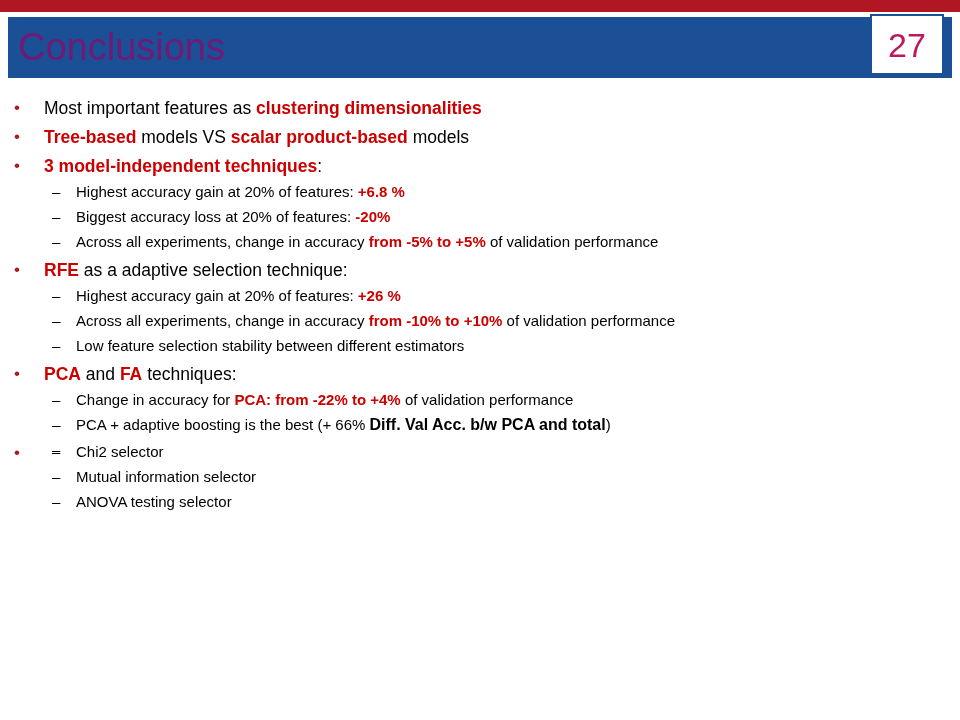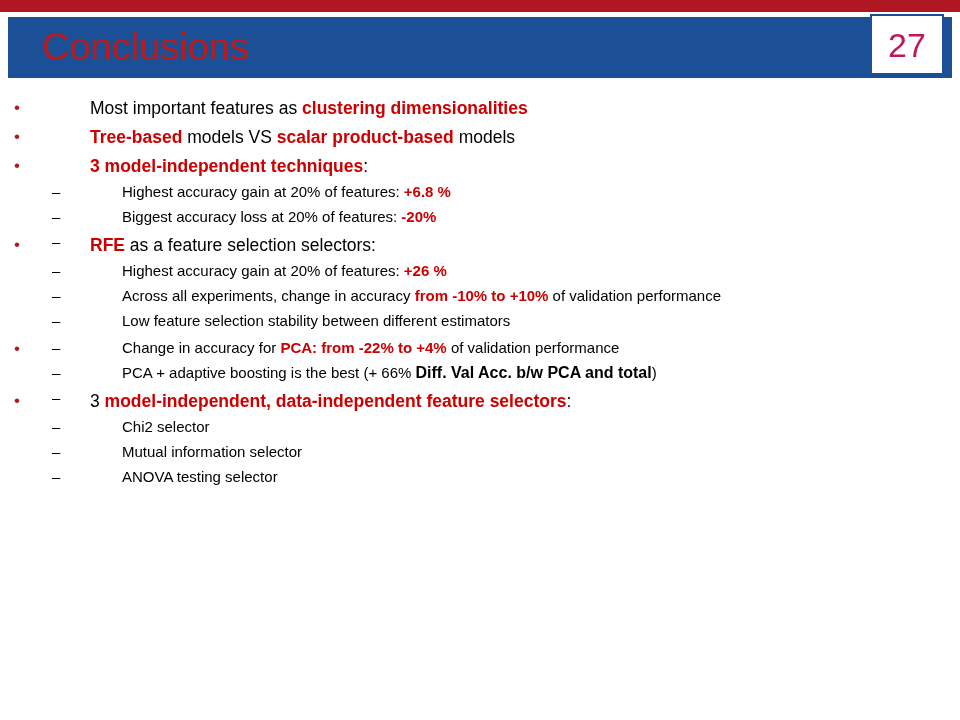--- a/index.html
+++ b/index.html
@@ -32,25 +32,24 @@
     top: 17px; left: 8px;
     width: 944px;
     height: 61px;
     background: #1b4f96;
   }
   .title-text {
     position: absolute;
     top: 24px;
     left: 18px;
     font-size: 38px;
-    color: #b91c1c;
+    color: #701a75;
     letter-spacing: 0px;
     line-height: 46px;
     white-space: nowrap;
-    margin-left: 24px;
   }
   .slide-number-box {
     position: absolute;
     top: 14px;
     right: 16px;
     width: 70px;
     height: 57px;
     background: #ffffff;
     border: 2px solid #1b4f96;
     display: flex;
@@ -118,21 +117,20 @@
   .small-bold {
     font-size: 16px;
     font-weight: bold;
     color: #000000;
   }
   .txt {
     white-space: normal;
   }
   .wide {
     max-width: 880px;
-    margin-left: 46px;
   }
 </style>
 </head>
 <body>
 
 <div class="slide">
 
   <div class="top-bar"></div>
 
   <div class="title-band"></div>
@@ -142,35 +140,35 @@
     <span class="slide-number">27</span>
   </div>
 
   <div class="content">
     <ul class="l1" id="bullet-root">
         <li class="bullet1"><span class="b-mark">•</span><span class="wide"><span class="txt">Most important features as </span><span class="red">clustering dimensionalities</span></span></li>
         <li class="bullet1"><span class="b-mark">•</span><span class="wide"><span class="red">Tree-based</span><span class="txt"> models VS </span><span class="red">scalar product-based</span><span class="txt"> models</span></span></li>
         <li class="bullet1"><span class="b-mark">•</span><span class="wide"><span class="red">3 model-independent techniques</span><span class="txt">:</span></span><ul class="l2">
             <li class="bullet2"><span class="b-mark2">–</span><span class="wide"><span class="txt">Highest accuracy gain at 20% of features: </span><span class="red">+6.8 %</span></span></li>
             <li class="bullet2"><span class="b-mark2">–</span><span class="wide"><span class="txt">Biggest accuracy loss at 20% of features: </span><span class="red">-20%</span></span></li>
-            <li class="bullet2"><span class="b-mark2">–</span></li>
+            <li class="bullet2"><span class="b-mark2">–</span><span class="wide"><span class="txt">Across all experiments, change in accuracy </span><span class="red">from -5% to +5%</span><span class="txt"> of validation performance</span></span></li>
           </ul></li>
-        <li class="bullet1"><span class="b-mark">•</span><span class="wide"><span class="red">RFE</span><span class="txt"> as a feature selection selectors:</span></span><ul class="l2">
+        <li class="bullet1"><span class="b-mark">•</span><span class="wide"><span class="red">RFE</span><span class="txt"> as a adaptive selection technique:</span></span><ul class="l2">
             <li class="bullet2"><span class="b-mark2">–</span><span class="wide"><span class="txt">Highest accuracy gain at 20% of features: </span><span class="red">+26 %</span></span></li>
             <li class="bullet2"><span class="b-mark2">–</span></li>
             <li class="bullet2"><span class="b-mark2">–</span><span class="wide"><span class="txt">Across all experiments, change in accuracy </span><span class="red">from -10% to +10%</span><span class="txt"> of validation performance</span></span></li>
             <li class="bullet2"><span class="b-mark2">–</span><span class="wide"><span class="txt">Low feature selection stability between different estimators</span></span></li>
           </ul></li>
-        <li class="bullet1"><span class="b-mark">•</span><ul class="l2">
+        <li class="bullet1"><span class="b-mark">•</span><span class="wide"><span class="red">PCA</span><span class="txt"> and </span><span class="red">FA</span><span class="txt"> techniques:</span></span><ul class="l2">
             <li class="bullet2"><span class="b-mark2">–</span><span class="wide"><span class="txt">Change in accuracy for </span><span class="red">PCA: from -22% to +4%</span><span class="txt"> of validation performance</span></span></li>
             <li class="bullet2"><span class="b-mark2">–</span></li>
             <li class="bullet2"><span class="b-mark2">–</span><span class="wide"><span class="txt">PCA + adaptive boosting is the best (+ 66% </span><span class="small-bold">Diff. Val Acc. b/w PCA and total</span><span class="txt">)</span></span></li>
             <li class="bullet2"><span class="b-mark2">–</span></li>
           </ul></li>
-        <li class="bullet1"><span class="b-mark">•</span><span class="wide"><span class="txt">3 </span><span class="red">model-independent, data-independent feature selectors</span><span class="txt">:</span></span><ul class="l2">
+        <li class="bullet1"><span class="b-mark">•</span><ul class="l2">
             <li class="bullet2"><span class="b-mark2">–</span><span class="wide"><span class="txt">Chi2 selector</span></span></li>
             <li class="bullet2"><span class="b-mark2">–</span><span class="wide"><span class="txt">Mutual information selector</span></span></li>
             <li class="bullet2"><span class="b-mark2">–</span><span class="wide"><span class="txt">ANOVA testing selector</span></span></li>
           </ul></li>
       </ul>
   </div>
 
 </div>
 
 </body></html>

